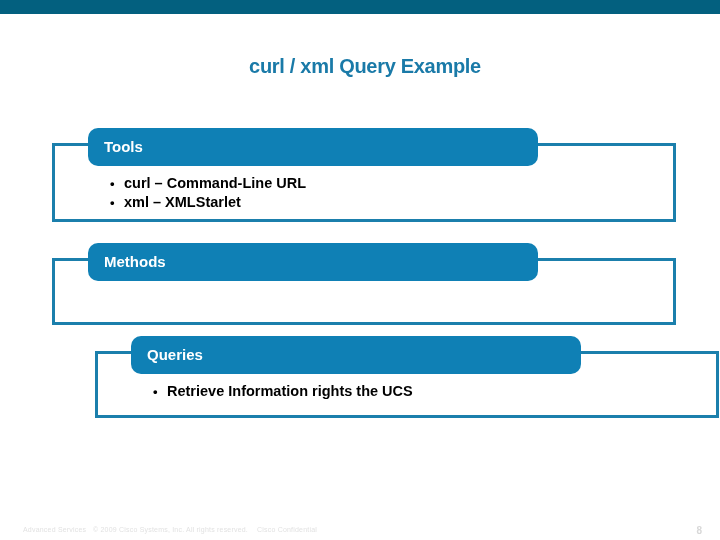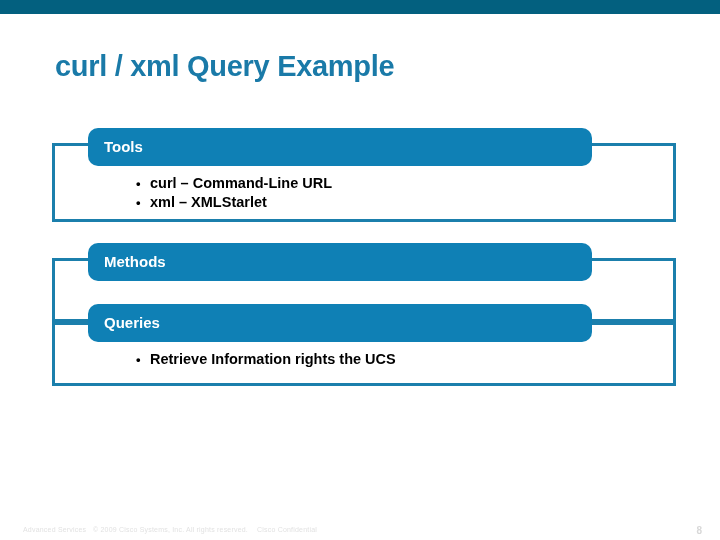--- a/index.html
+++ b/index.html
@@ -24,26 +24,27 @@
     height: 14px;
     background: #03607f;
   }
 
   
   #slide-title {
     position: absolute;
     left: 55px;
     top: 46px;
     width: 620px;
-    font-size: 29px;
+    font-size: 20px;
     font-weight: bold;
     color: #1a7aa8;
     letter-spacing: -0.3px;
     line-height: 40px;
     white-space: nowrap;
+    text-align: center;
   }
 
   
   #content-stack {
     position: absolute;
     left: 0;
     top: 0;
     width: 720px;
     height: 540px;
   }
@@ -62,21 +63,21 @@
     bottom: 0;
     border: 3px solid #1b7fac;
     box-sizing: border-box;
     background: transparent;
   }
 
   .section-tab {
     position: absolute;
     left: 36px;
     top: 0;
-    width: 504px;
+    width: 450px;
     height: 38px;
     background: #0f80b5;
     border-radius: 10px;
     box-sizing: border-box;
     z-index: 3;
   }
 
   .section-tab-label {
     position: absolute;
     left: 16px;
@@ -87,21 +88,21 @@
     line-height: 19px;
     white-space: nowrap;
   }
 
   .section-body {
     position: absolute;
     left: 0;
     top: 46px;
     right: 0;
     z-index: 2;
-    padding-left: 84px;
+    padding-left: 58px;
   }
 
   .bullet-row {
     display: block;
     font-size: 14.5px;
     font-weight: bold;
     color: #000000;
     line-height: 19px;
     white-space: nowrap;
     margin: 0;
@@ -112,21 +113,21 @@
     display: inline-block;
     width: 14px;
     font-size: 13px;
     color: #000000;
     vertical-align: baseline;
   }
 
   
   #section-tools   { top: 128px; height: 94px; }
   #section-methods { top: 243px; height: 82px; }
-  #section-queries { top: 304px; height: 82px; }
+  #section-queries { top: 336px; height: 82px; margin-left: 43px; }
 
   
   #footer {
     position: absolute;
     left: 0;
     top: 524px;
     width: 720px;
     height: 16px;
   }
   .footer-text {

